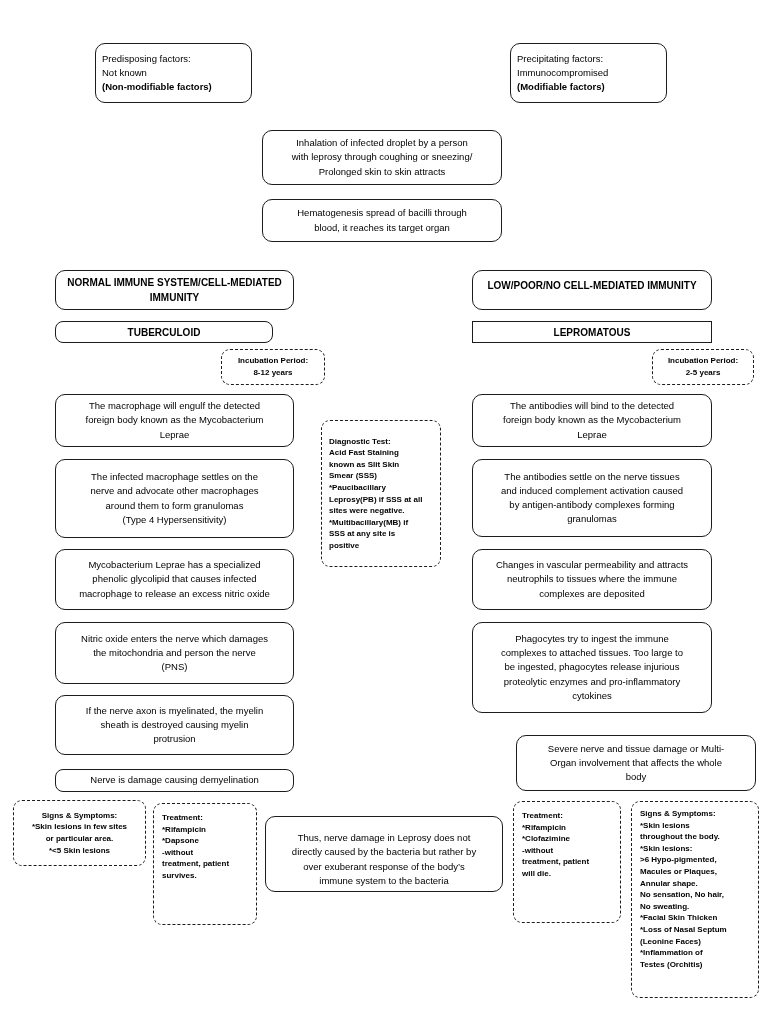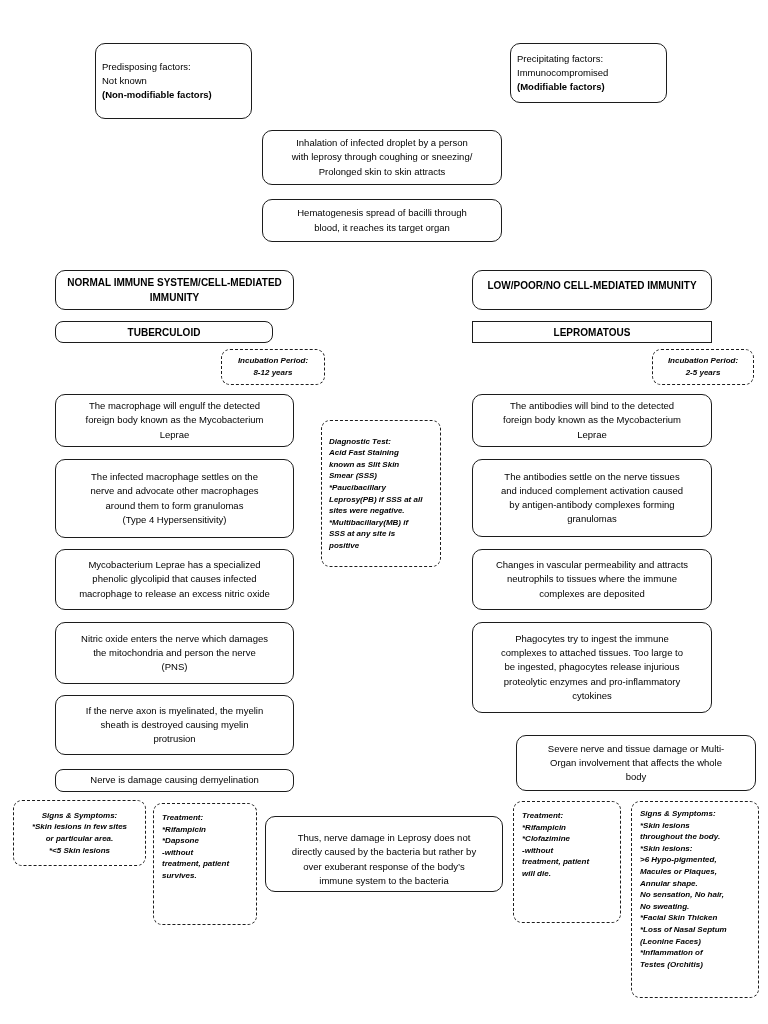--- a/index.html
+++ b/index.html
@@ -6,34 +6,34 @@
   body{
     width:768px;height:1024px;position:relative;background:#ffffff;
     font-family:"Liberation Sans",sans-serif;color:#000;overflow:hidden;
   }
   .box{
     position:absolute;box-sizing:border-box;background:#fff;
     border:1.6px solid #1c1c1c;border-radius:10px;
     display:flex;flex-direction:column;align-items:center;justify-content:center;
     padding:3px 6px;
   }
-  .box.dashed{border:1.3px dashed #1c1c1c;border-radius:9px;font-style:italic;}
+  .box.dashed{border:1.3px dashed #1c1c1c;border-radius:9px;}
   .txt{
     white-space:pre-line;text-align:center;font-size:9.5px;line-height:1.5;color:#000;
   }
   .txt.small{font-size:8px;line-height:1.45;font-weight:bold;}
   .txt.bold{font-weight:bold;}
   .txt.left{text-align:left;}
   .box.align-left{align-items:flex-start;}
   .hdr{font-size:10px;font-weight:bold;line-height:1.5;}
 </style>
 </head>
 <body>
 
-<div class="box align-left" style="left:95px;top:43px;width:157px;height:76px;">
+<div class="box align-left" style="left:95px;top:43px;width:157px;height:60px;">
   <div class="txt left">Predisposing factors:
 Not known</div>
   <div class="txt left bold">(Non-modifiable factors)</div>
 </div>
 
 <div class="box align-left" style="left:510px;top:43px;width:157px;height:60px;">
   <div class="txt left">Precipitating factors:
 Immunocompromised</div>
   <div class="txt left bold">(Modifiable factors)</div>
 </div>

